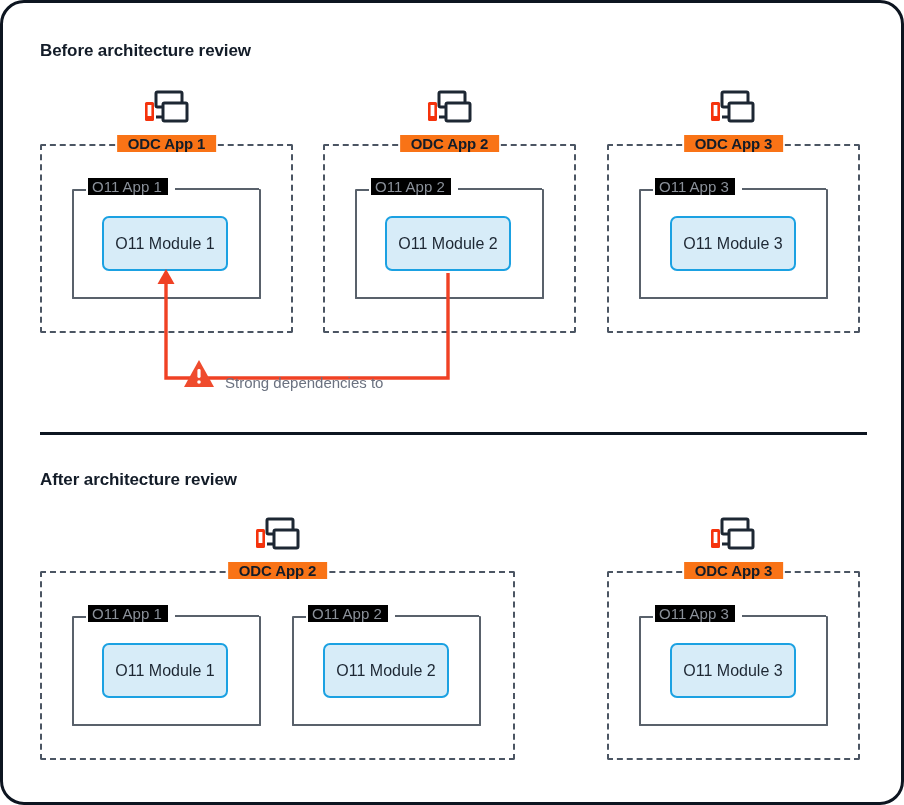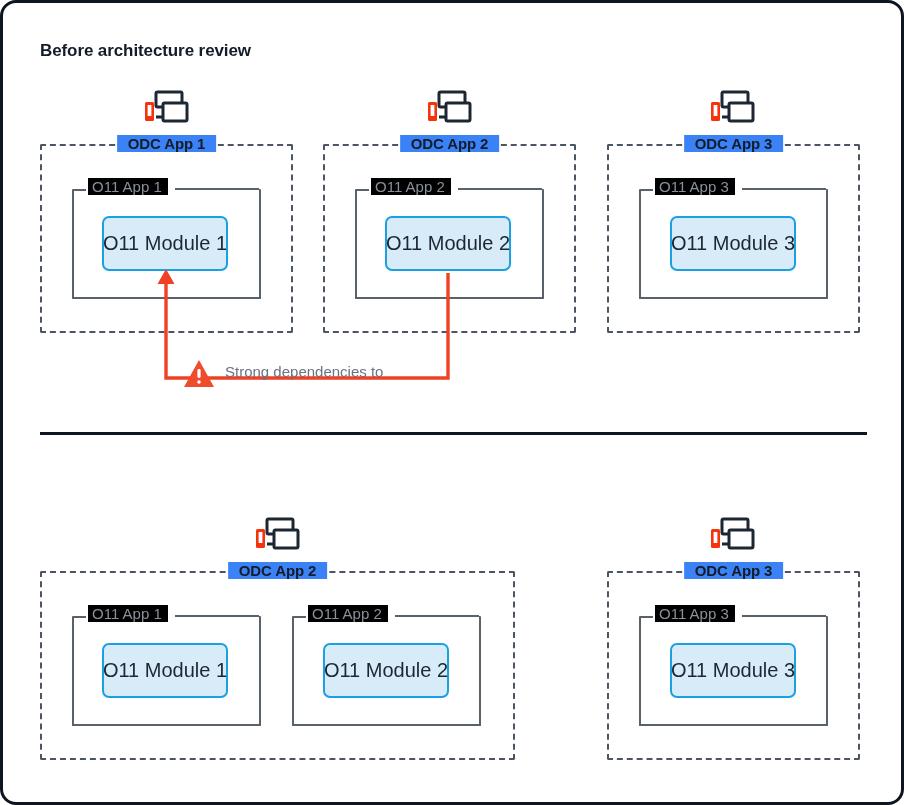--- a/index.html
+++ b/index.html
@@ -6,21 +6,21 @@
   body{
     width:904px;height:805px;
     font-family:"Liberation Sans", sans-serif;
     -webkit-font-smoothing:antialiased;
   }
   .canvas{
     position:relative;
     width:904px;height:805px;
     box-sizing:border-box;
     border:3px solid #0d1520;
-    border-radius:16px;
+    border-radius:24px;
     background:#ffffff;
     overflow:hidden;
     padding-left:20px;
   }
 
   
   .section-title{
     position:absolute;
     font-size:17px;
     font-weight:700;
@@ -49,21 +49,21 @@
     position:absolute;
     box-sizing:border-box;
     border:2px dashed #4b5563;
     border-radius:2px;
   }
   .odc-legend{
     position:absolute;
     top:-11px;
     left:50%;
     transform:translateX(-50%);
-    background:#3b82f6;
+    background:#f97316;
     padding:0 11px;
     font-size:15px;
     font-weight:700;
     color:#131c28;
     white-space:nowrap;
     letter-spacing:-0.1px;
   }
 
   
   .o11app{
@@ -102,21 +102,21 @@
   
   .module{
     position:absolute;
     box-sizing:border-box;
     background:#d7ecf8;
     border:2px solid #1ba1e2;
     border-radius:7px;
     display:flex;
     align-items:center;
     justify-content:center;
-    font-size:20px;
+    font-size:16px;
     color:#1d2733;
     white-space:nowrap;
   }
 
   
   .annotation-text{
     position:absolute;
     font-size:15px;
     line-height:23px;
     color:#6b7280;
@@ -202,24 +202,25 @@
     <path d="M 163,266 L 171.5,281 L 154.5,281 Z" fill="#f04124"></path>
   </svg>
 
   <div style="position:absolute;left:180px;top:356px;width:32px;height:29px;">
     <svg width="32" height="29" viewBox="0 0 32 29">
       <path d="M16 1 L31 28 L1 28 Z" fill="#ef4b2d"></path>
       <rect x="14.4" y="10" width="3.2" height="9" rx="1.4" fill="#ffffff"></rect>
       <circle cx="16" cy="23" r="1.8" fill="#ffffff"></circle>
     </svg>
   </div>
-  <div class="annotation-text" style="left:222px;top:357px;">Strong dependencies to</div>
+  <div class="annotation-text" style="left:222px;top:368px;">Strong dependencies to</div>
 
   <div class="divider"></div>
 
+  <div class="section-title" id="title-after">After architecture review</div>
 
   <div class="devices-icon" style="left:251px;top:514px;">
     <svg width="46" height="34" viewBox="0 0 46 34">
       <rect x="13" y="2" width="26" height="15" rx="1.5" fill="none" stroke="#1d2733" stroke-width="3"></rect>
       <rect x="2" y="12" width="9" height="19" rx="1.5" fill="#f5330c"></rect>
       <rect x="4.6" y="15" width="3.8" height="11" fill="#ffffff"></rect>
       <rect x="13" y="25.5" width="6" height="3" fill="#1d2733"></rect>
       <rect x="20" y="13" width="24" height="18" rx="1.5" fill="#ffffff" stroke="#1d2733" stroke-width="3"></rect>
     </svg>
   </div>

